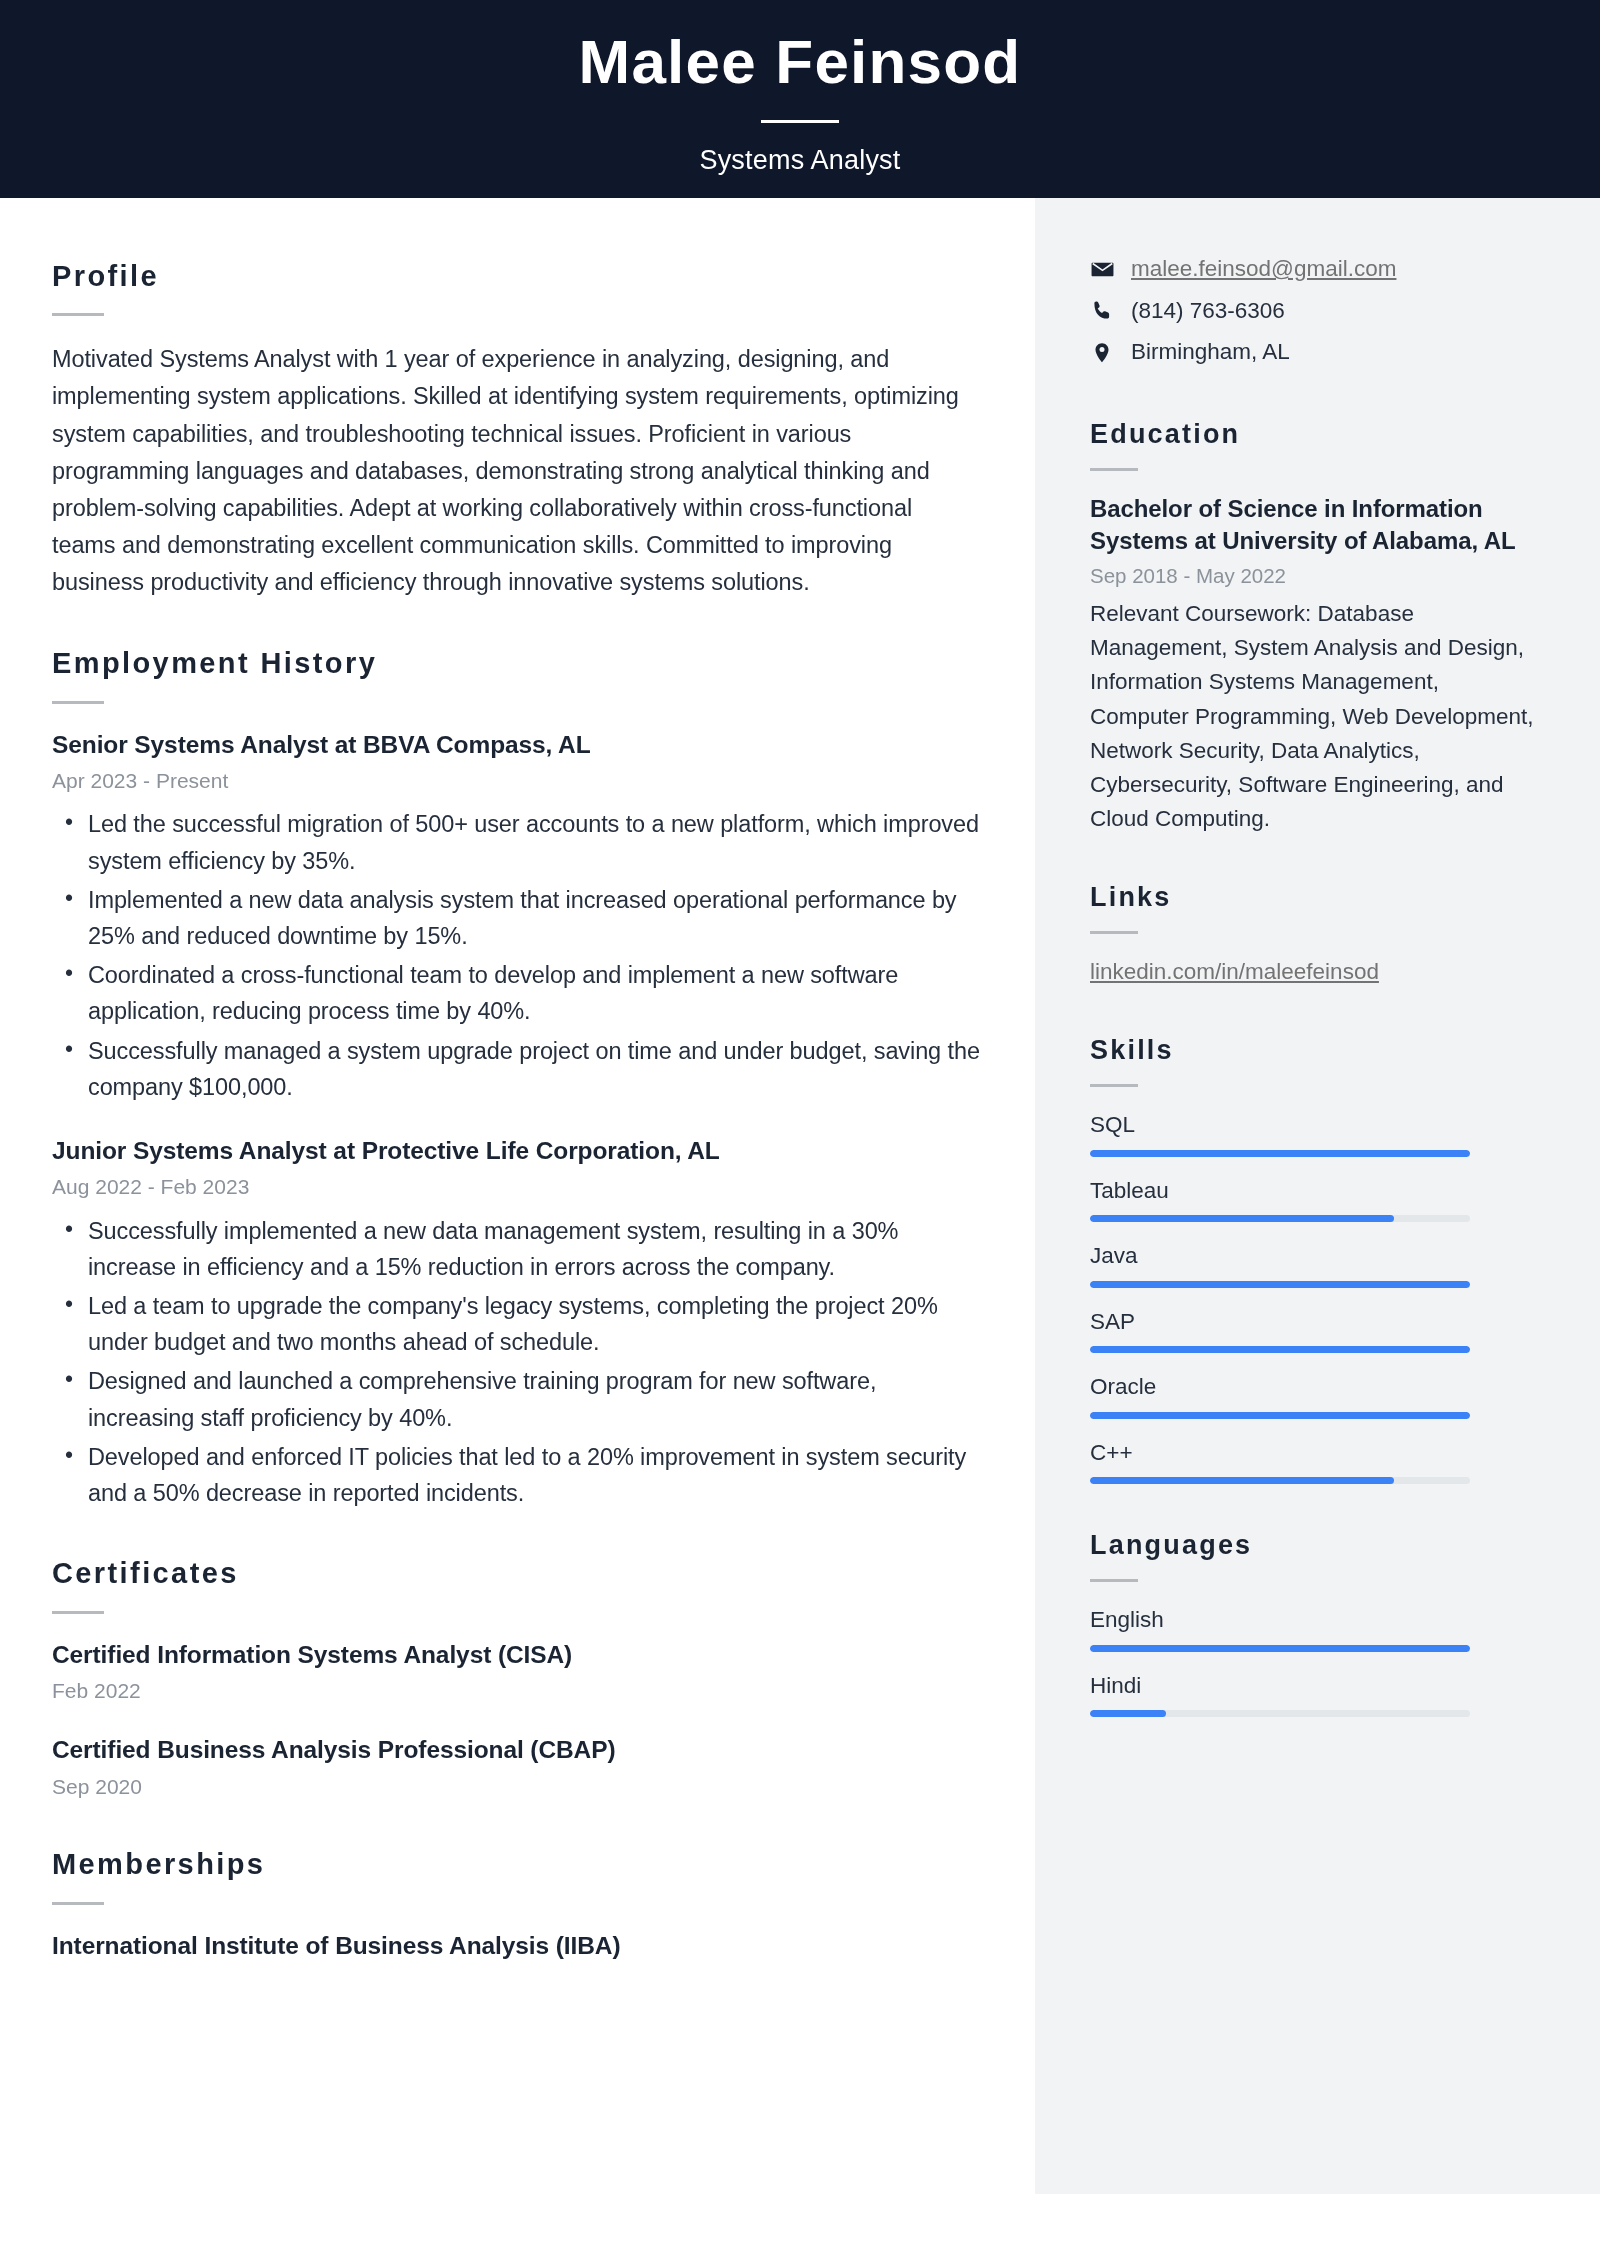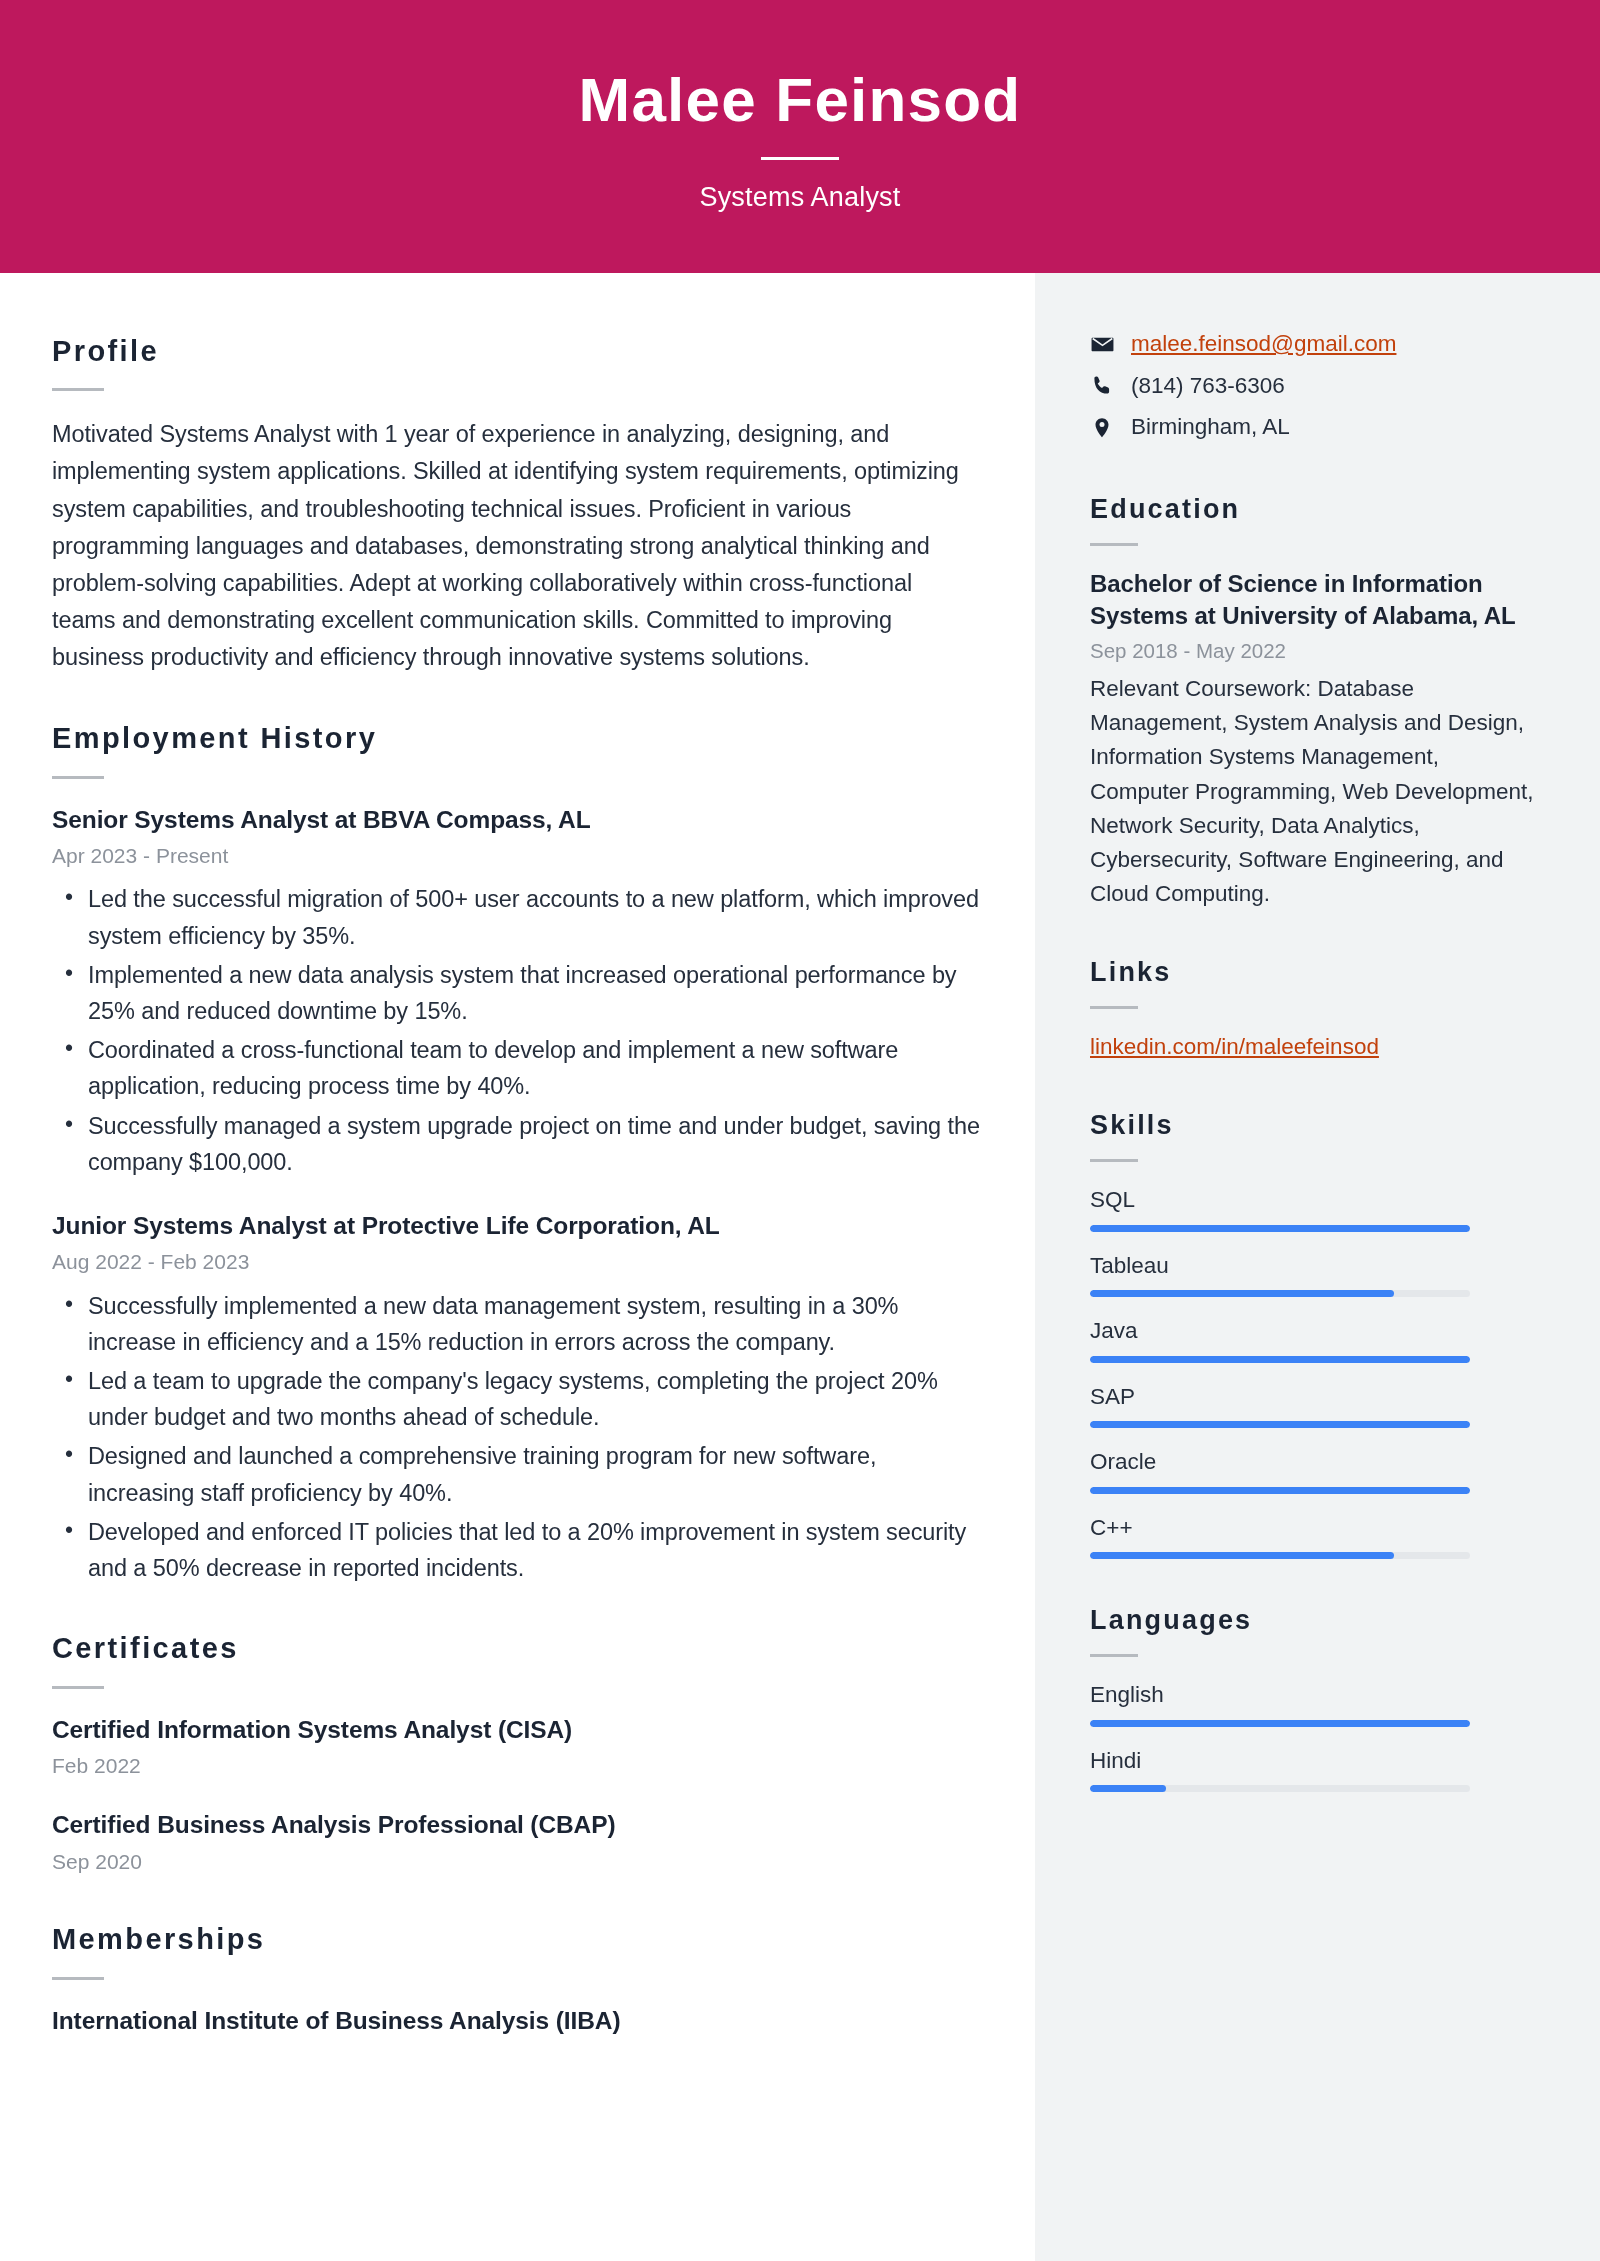--- a/index.html
+++ b/index.html
@@ -12,22 +12,22 @@
   .page {
     position:relative;
     width:1600px;
     min-height:2261px;
     background:#ffffff;
     overflow:hidden;
   }
 
   
   .header {
-    background:#be185d;
-    height:273px;
+    background:#0f172a;
+    height:198px;
     display:flex;
     flex-direction:column;
     align-items:center;
     justify-content:center;
     padding-top:6px;
   }
   .header-name {
     color:#ffffff;
     font-size:62px;
     font-weight:bold;
@@ -146,21 +146,21 @@
     color:#1b2433;
     margin-right:11px;
   }
   .c-ico svg { display:block; }
   .c-text {
     color:#262f3d;
     font-size:22.5px;
     line-height:1.45;
   }
   a.link-blue {
-    color:#c2410c;
+    color:#737373;
     text-decoration:underline;
     font-size:22.5px;
     line-height:1.45;
     word-break:break-all;
   }
 
   
   .edu-title {
     color:#1b2433;
     font-size:24px;

